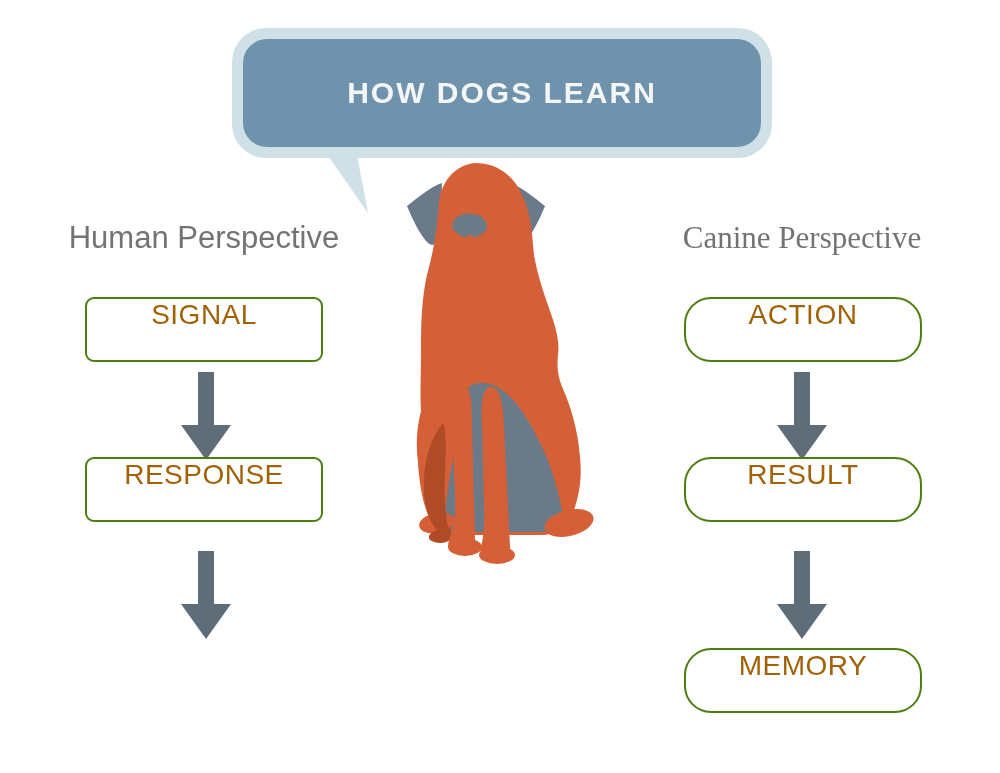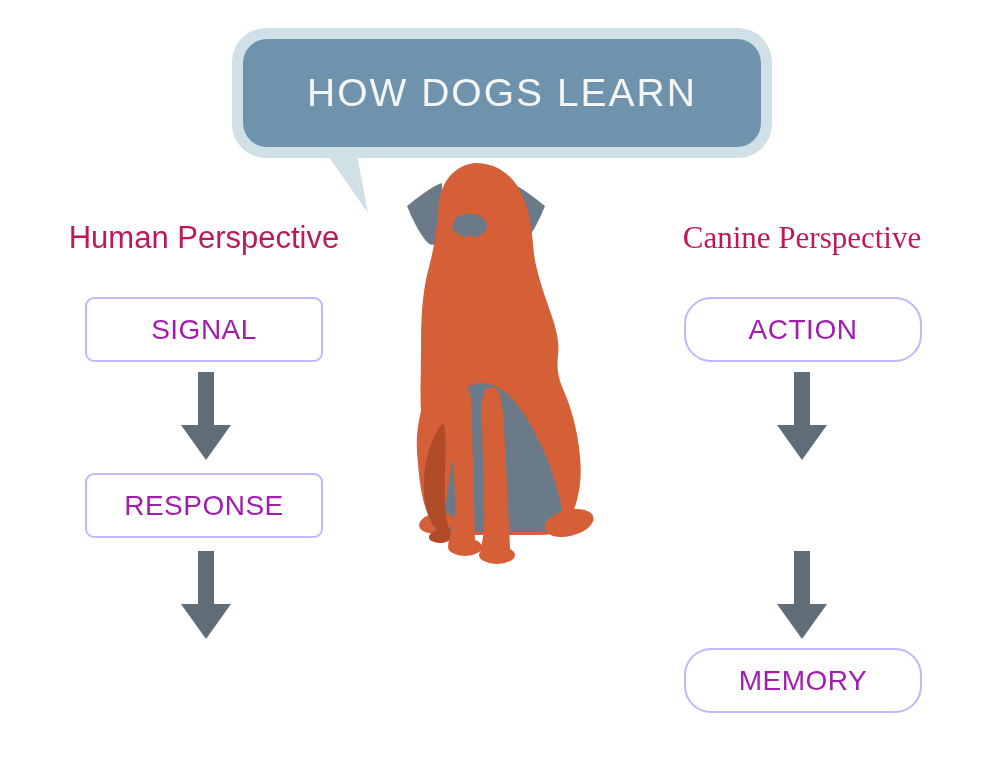--- a/index.html
+++ b/index.html
@@ -11,40 +11,40 @@
   .bubble{
     position:absolute;left:232px;top:28px;width:540px;height:130px;
     background:#cfe0e6;border-radius:34px;
   }
   .bubble-inner{
     position:absolute;left:11px;top:11px;right:11px;bottom:11px;
     background:#6f93ac;border-radius:24px;
     display:flex;align-items:center;justify-content:center;
   }
   .bubble-title{
-    color:#f4f5f5;font-size:39px;font-weight:normal;letter-spacing:2px;white-space:nowrap;
+    color:#f4f5f5;font-size:30px;font-weight:bold;letter-spacing:2px;white-space:nowrap;
   }
   .bubble-tail{position:absolute;left:318px;top:148px;}
   
   .col-heading{
     position:absolute;top:220px;width:340px;text-align:center;
-    font-size:31px;color:#be185d;font-weight:400;white-space:nowrap;
+    font-size:31px;color:#737373;font-weight:400;white-space:nowrap;
   }
   .heading-left{left:34px;}
   .heading-right{left:632px;font-family:Liberation Serif, serif;}
   
   .step-box{
     position:absolute;width:238px;height:65px;box-sizing:border-box;
-    background:#ffffff;border:2px solid #c4b5fd;border-radius:9px;
-    display:flex;align-items:center;justify-content:center;
-    font-size:28px;color:#a21caf;letter-spacing:0.5px;white-space:nowrap;
+    background:#ffffff;border:2px solid #4d7c0f;border-radius:9px;
+    display:flex;justify-content:center;
+    font-size:28px;color:#a16207;letter-spacing:0.5px;white-space:nowrap;
   }
   .col-left-x{left:85px;}
   .col-right-x{left:684px;border-radius:27px;}
-  .row-1{top:297px;} .row-2{top:473px;} .row-3{top:648px;}
+  .row-1{top:297px;} .row-2{top:457px;} .row-3{top:648px;}
   
   .down-arrow{position:absolute;width:50px;height:88px;}
   .arrow-left-x{left:181px;}
   .arrow-right-x{left:777px;}
   .arrow-row-1{top:372px;}
   .arrow-row-2{top:551px;}
   
   .dog{position:absolute;left:385px;top:155px;}
 </style>
 </head>
@@ -148,20 +148,23 @@
   </svg>
 
   <div class="col-heading heading-right">Canine Perspective</div>
 
   <div class="step-box col-right-x row-1">
     <span>ACTION</span>
   </div>
   <svg class="down-arrow arrow-right-x arrow-row-1" viewBox="0 0 50 88">
     <path d="M17,0 H33 V53 H50 L25,88 L0,53 H17 Z" fill="#5f6d79"></path>
   </svg>
+  <div class="step-box col-right-x row-2">
+    <span>RESULT</span>
+  </div>
   <svg class="down-arrow arrow-right-x arrow-row-2" viewBox="0 0 50 88">
     <path d="M17,0 H33 V53 H50 L25,88 L0,53 H17 Z" fill="#5f6d79"></path>
   </svg>
   <div class="step-box col-right-x row-3">
     <span>MEMORY</span>
   </div>
 
 </div>
 
 </body></html>

